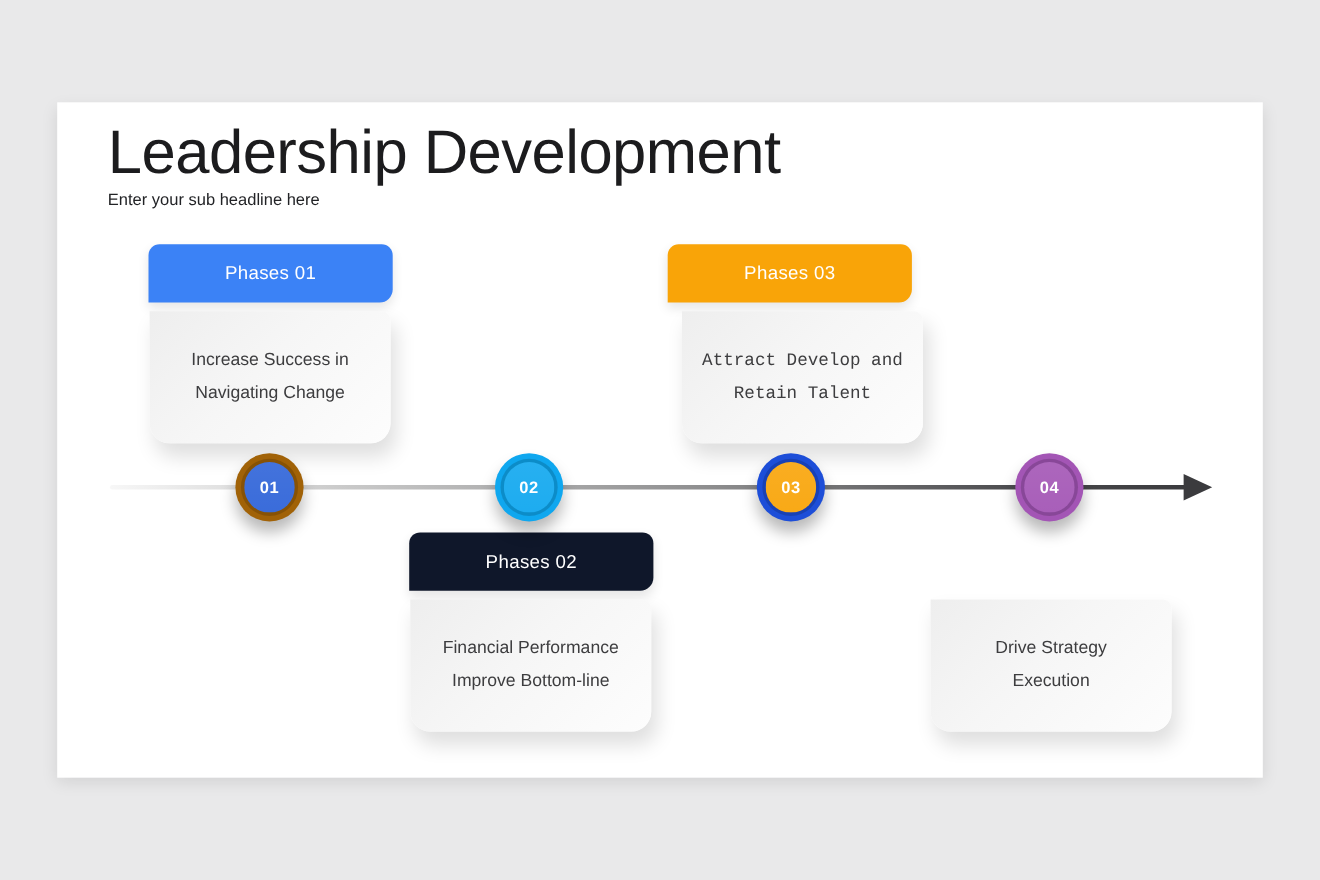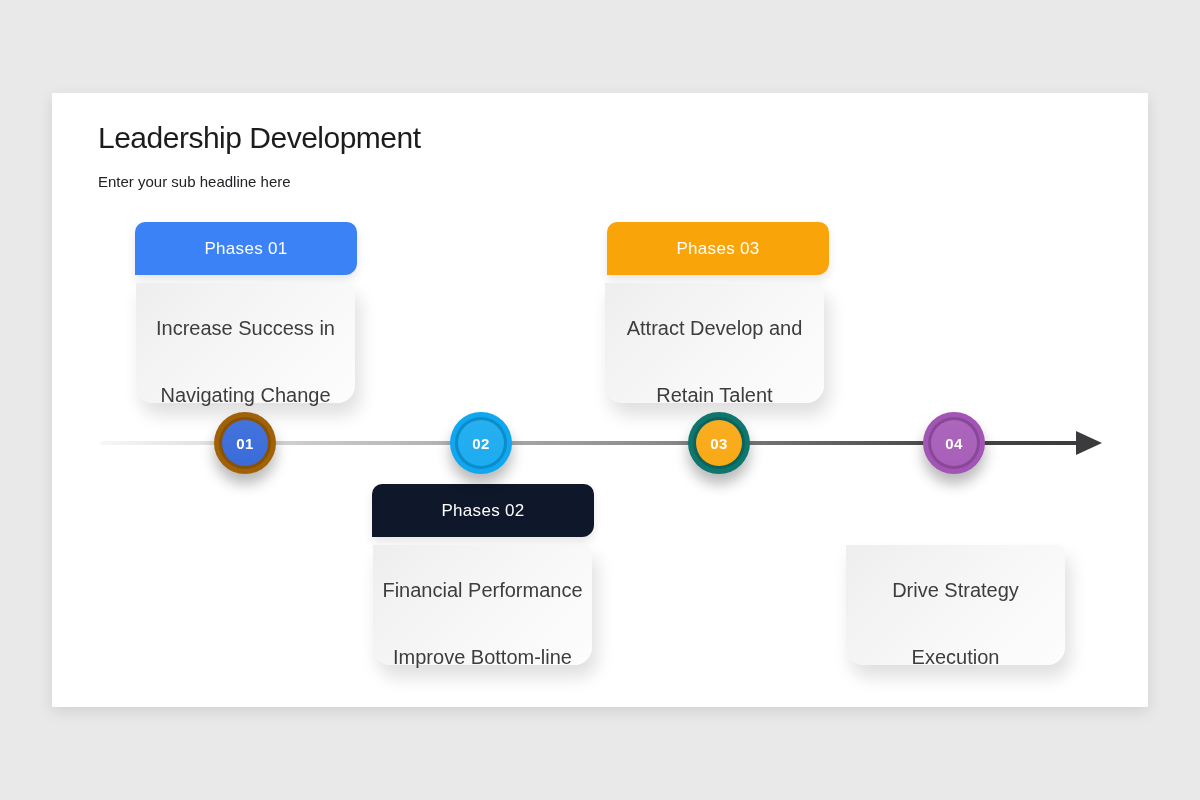--- a/index.html
+++ b/index.html
@@ -13,21 +13,21 @@
   .slide {
     position: absolute;
     left: 52px; top: 93px;
     width: 1096px; height: 614px;
     background: #ffffff;
     box-shadow: 0 5px 14px rgba(0,0,0,0.10);
   }
   .title {
     position: absolute;
     left: 46px; top: 22px;
-    font-size: 30px;
+    font-size: 56px;
     line-height: 46px;
     font-weight: 400;
     letter-spacing: -0.5px;
     color: #1c1c1e;
   }
   .subtitle {
     position: absolute;
     left: 46px; top: 80px;
     font-size: 15px;
     font-weight: 400;
@@ -72,33 +72,32 @@
     position: absolute;
     width: 219px; height: 120px;
     background: linear-gradient(135deg, #eeeeee 0%, #f6f6f6 45%, #fdfdfd 100%);
     border-radius: 0 8px 18px 18px;
     box-shadow: 5px 12px 18px rgba(0,0,0,0.13);
     display: flex; flex-direction: column;
     align-items: center; justify-content: center;
   }
   .phase-body span {
     display: block;
-    font-size: 20px;
+    font-size: 16px;
     line-height: 30px;
     color: #3d3d3f;
     text-align: center;
-    margin-top: 37px;
   }
   
   .card1-header { left: 83px;  top: 129px; }
   .card1-body   { left: 84px;  top: 190px; }
   .card2-header { left: 320px; top: 391px; }
   .card2-body   { left: 321px; top: 452px; }
   .card3-header { left: 555px; top: 129px; }
-  .card3-body   { left: 553px; top: 190px; }
+  .card3-body   { left: 568px; top: 190px; font-family: Liberation Mono, monospace; }
   .card4-header { left: 793px; top: 391px; }
   .card4-body   { left: 794px; top: 452px; }
   
   .node {
     position: absolute;
     top: 319px;
     width: 62px; height: 62px;
     border-radius: 50%;
     display: flex; align-items: center; justify-content: center;
     box-shadow: 0 10px 14px rgba(0,0,0,0.28);
@@ -164,21 +163,21 @@
   <div class="node node1" style="background: #a16207;">
     <div class="node-inner" style="background-color: rgb(46, 99, 216);">
       <span>01</span>
     </div>
   </div>
   <div class="node node2" style="background: rgb(15, 167, 239);">
     <div class="node-inner" style="background-color: rgb(15, 167, 239);">
       <span>02</span>
     </div>
   </div>
-  <div class="node node3" style="background: #0f766e;">
+  <div class="node node3" style="background: #1d4ed8;">
     <div class="node-inner" style="background-color: rgb(249, 164, 8);">
       <span>03</span>
     </div>
   </div>
   <div class="node node4" style="background: rgb(163, 85, 181);">
     <div class="node-inner" style="background-color: rgb(163, 85, 181);">
       <span>04</span>
     </div>
   </div>
 

